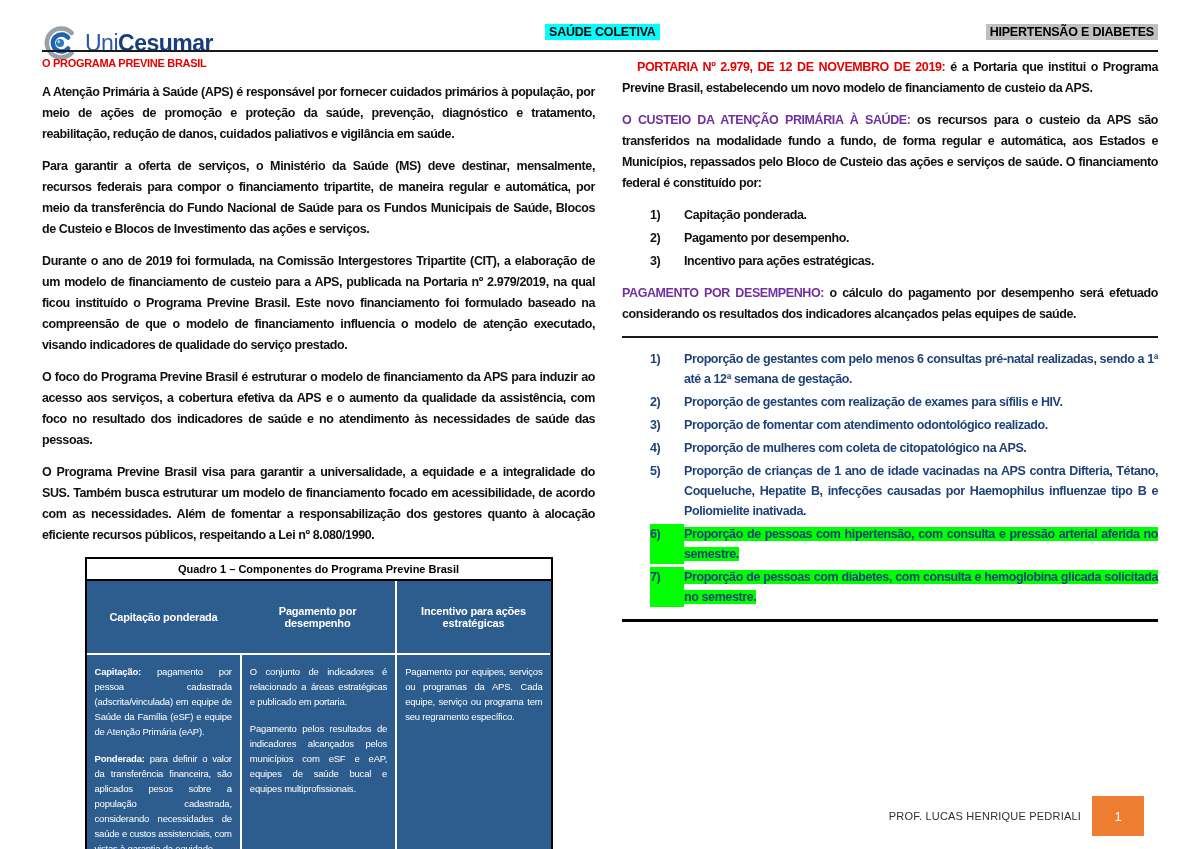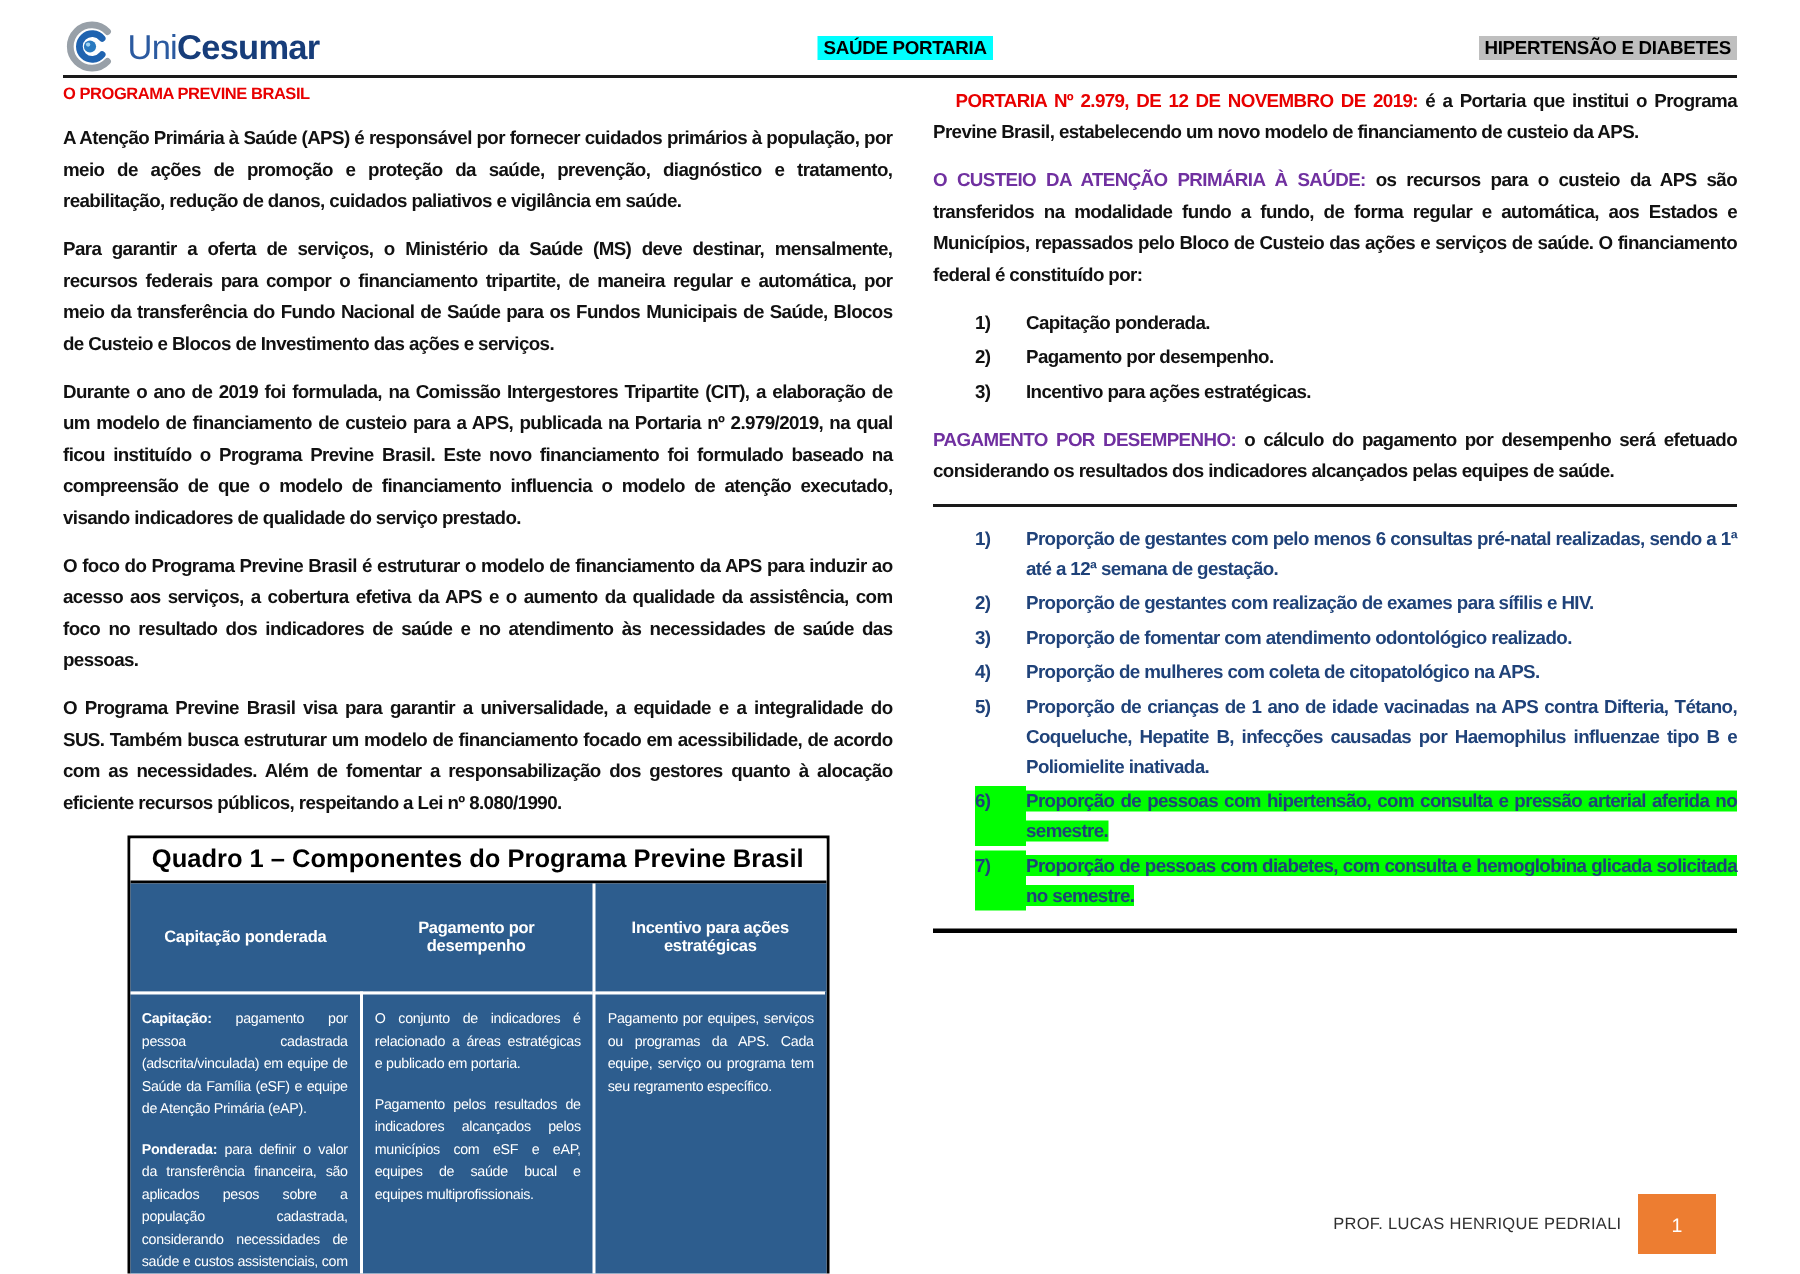--- a/index.html
+++ b/index.html
@@ -5,21 +5,21 @@
   * { margin:0; padding:0; box-sizing:border-box; }
   html,body { background:#ffffff; }
   body {
     width:1200px; height:849px; position:relative; overflow:hidden;
     font-family:"Liberation Sans", sans-serif; color:#1a1a1a;
   }
   .page { position:absolute; inset:0; background:#fff; }
 
   
   .header { position:absolute; left:42px; right:42px; top:8px; height:42px; }
-  .logo { position:absolute; left:0; top:5px; display:flex; align-items:center; gap:7px; }
+  .logo { position:absolute; left:0; top:17px; display:flex; align-items:center; gap:7px; }
   .logo-mark { width:36px; height:36px; }
   .logo-text { font-size:23px; letter-spacing:-0.5px; }
   .logo-text .uni { font-weight:400; color:#2b5aa0; }
   .logo-text .cesumar { font-weight:700; color:#173d7a; }
   .badge { position:absolute; top:16px; font-size:12.5px; font-weight:700; color:#000;
            padding:1px 4px; letter-spacing:-0.2px; white-space:nowrap; }
   .badge-cyan { left:503px; background:#00ffff; }
   .badge-gray { right:0; background:#bfbfbf; }
   .header-rule { position:absolute; left:42px; right:42px; top:50px; border-top:2px solid #1a1a1a; }
 
@@ -30,21 +30,21 @@
   .doc-title { color:#e80000; font-weight:700; font-size:11px; letter-spacing:-0.3px; margin-bottom:13px; }
   p.doc {
     font-weight:700; font-size:12.5px; letter-spacing:-0.4px;
     line-height:21px; text-align:justify; color:#111; margin-bottom:11px;
   }
   .lead-red    { color:#e80000;padding-left:15px; }
   .lead-purple { color:#7030a0; }
 
   
   .quadro { width:468px; margin:5px auto 11px auto; border:2px solid #000; }
-  .q-title { background:#fff; color:#000; font-weight:700; font-size:17px;
+  .q-title { background:#fff; color:#000; font-weight:700; font-size:11px;
              text-align:center; padding:4px 2px; border-bottom:2px solid #000; }
   .q-header { display:flex; background:#2d5d8e; color:#fff; }
   .q-h { flex:1; min-height:56px; display:flex; align-items:center; justify-content:center;
          font-weight:700; font-size:11px; text-align:center; padding:24px 10px; letter-spacing:-0.2px; }
   .q-h.sep { border-left:2px solid #fff; }
   .q-body { display:flex; background:#2d5d8e; color:#fff; }
   .q-cell { flex:1; border-top:2px solid #fff; padding:9px 8px; font-size:9.5px;
             line-height:15px; text-align:justify; letter-spacing:-0.2px; }
   .q-cell + .q-cell { border-left:2px solid #fff; }
   .q-cell p { margin-bottom:12px; }
@@ -81,21 +81,21 @@
       <svg class="logo-mark" viewBox="0 0 40 40">
         <path d="M33 9 A16 16 0 1 0 33 31" fill="none" stroke="#98a0a8" stroke-width="5" stroke-linecap="round"></path>
         <path d="M29 14 A9.5 9.5 0 1 0 29 26" fill="none" stroke="#1f63b0" stroke-width="5" stroke-linecap="round"></path>
         <circle cx="20" cy="20" r="4.5" fill="#2a7ac0"></circle>
         <circle cx="18.6" cy="18.6" r="1.6" fill="#9fd3f2"></circle>
       </svg>
       <div class="logo-text">
         <span class="uni">Uni</span><span class="cesumar">Cesumar</span>
       </div>
     </div>
-    <span class="badge badge-cyan">SAÚDE PORTARIA</span>
+    <span class="badge badge-cyan">SAÚDE COLETIVA</span>
     <span class="badge badge-gray">HIPERTENSÃO E DIABETES</span>
   </div>
   <div class="header-rule"></div>
 
   <div class="col-left">
     <div class="doc-title">O PROGRAMA PREVINE BRASIL</div>
     <p class="doc">A Atenção Primária à Saúde (APS) é responsável por fornecer cuidados primários à população, por meio de ações de promoção e proteção da saúde, prevenção, diagnóstico e tratamento, reabilitação, redução de danos, cuidados paliativos e vigilância em saúde.</p>
     <p class="doc">Para garantir a oferta de serviços, o Ministério da Saúde (MS) deve destinar, mensalmente, recursos federais para compor o financiamento tripartite, de maneira regular e automática, por meio da transferência do Fundo Nacional de Saúde para os Fundos Municipais de Saúde, Blocos de Custeio e Blocos de Investimento das ações e serviços.</p>
     <p class="doc">Durante o ano de 2019 foi formulada, na Comissão Intergestores Tripartite (CIT), a elaboração de um modelo de financiamento de custeio para a APS, publicada na Portaria nº 2.979/2019, na qual ficou instituído o Programa Previne Brasil. Este novo financiamento foi formulado baseado na compreensão de que o modelo de financiamento influencia o modelo de atenção executado, visando indicadores de qualidade do serviço prestado.</p>
     <p class="doc">O foco do Programa Previne Brasil é estruturar o modelo de financiamento da APS para induzir ao acesso aos serviços, a cobertura efetiva da APS e o aumento da qualidade da assistência, com foco no resultado dos indicadores de saúde e no atendimento às necessidades de saúde das pessoas.</p>

